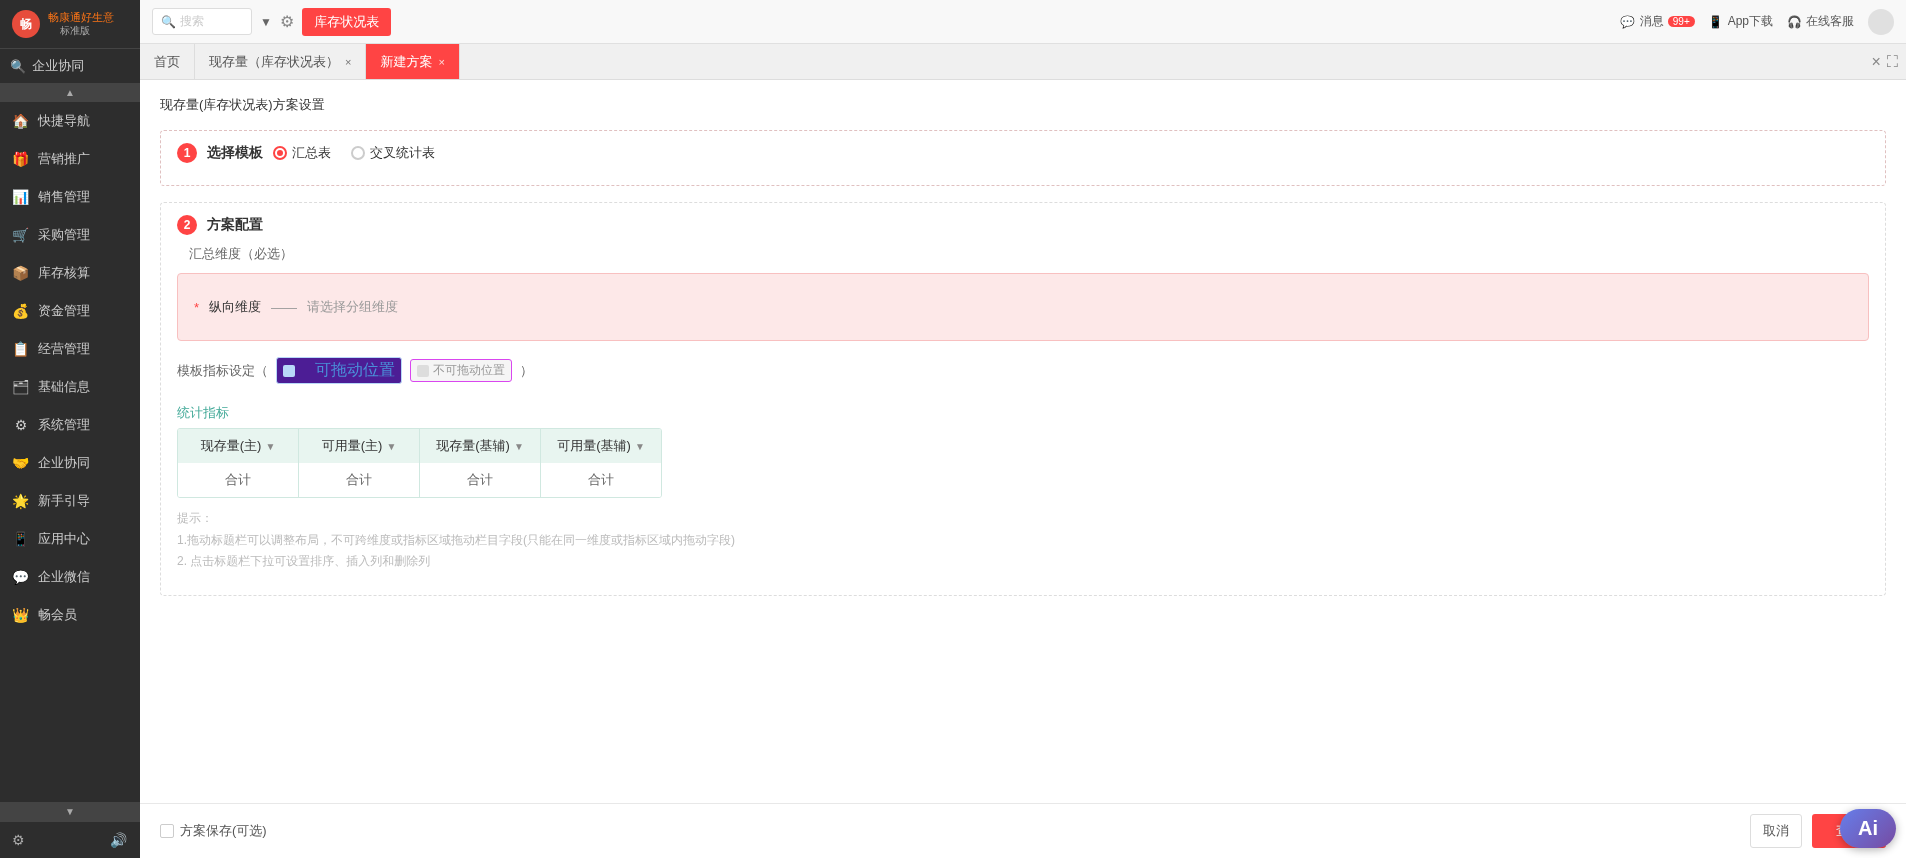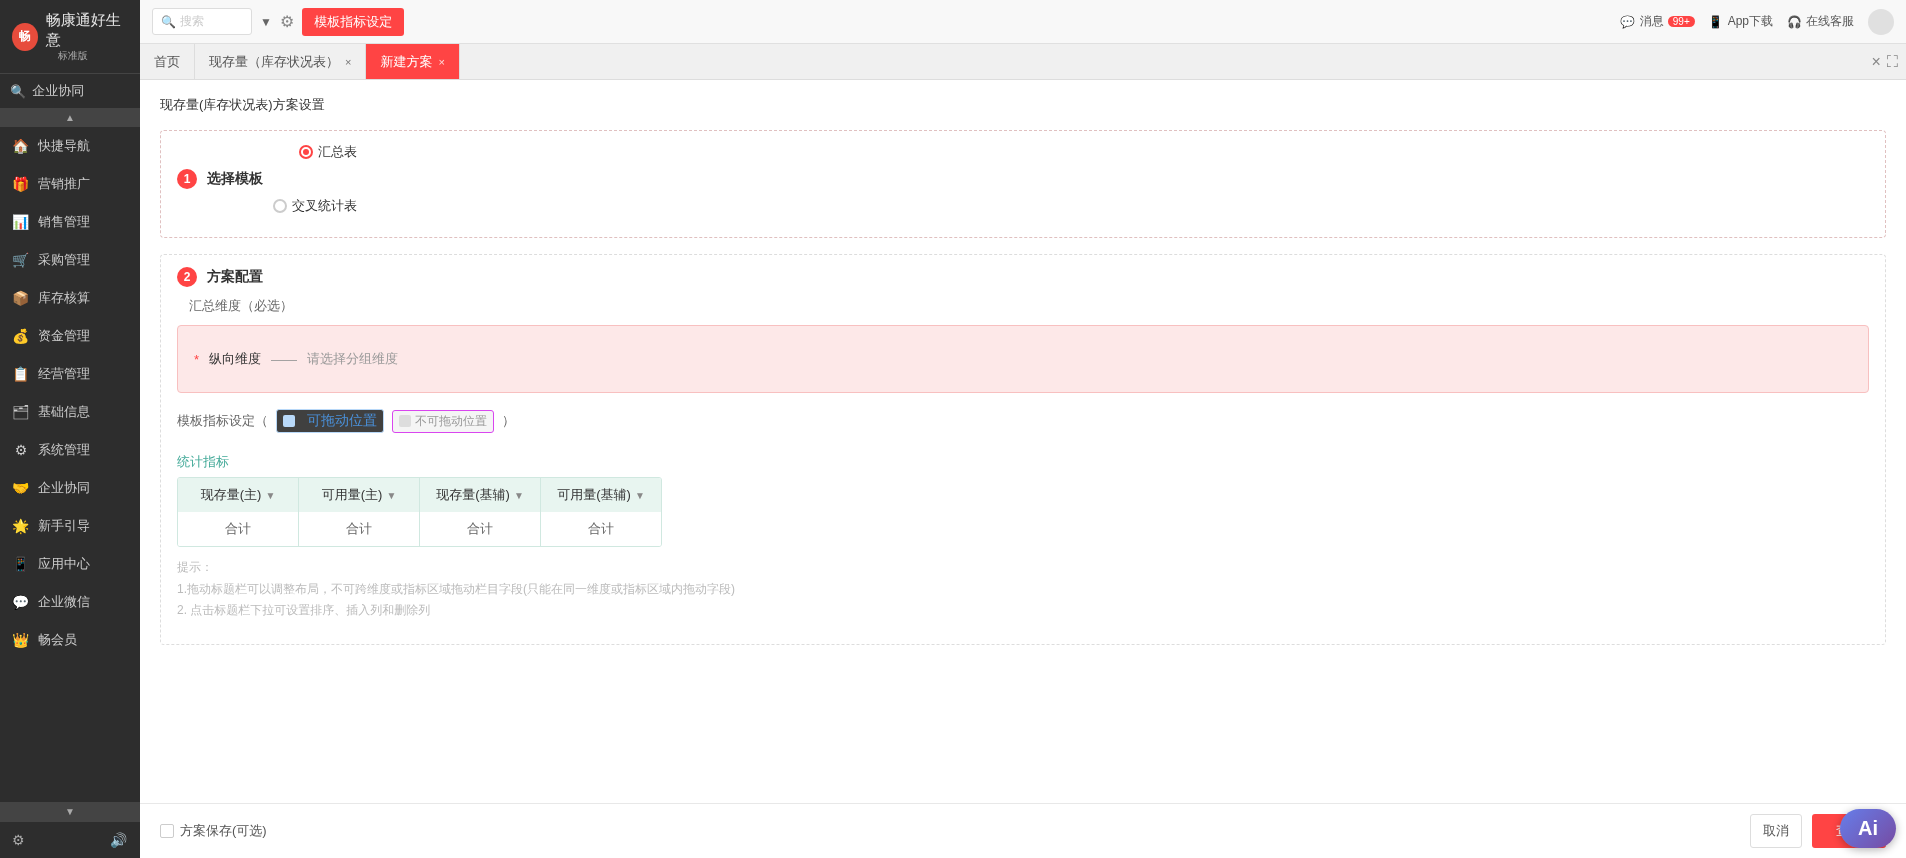--- a/index.html
+++ b/index.html
@@ -22,21 +22,21 @@
       gap: 8px;
       border-bottom: 1px solid #444;
     }
     .sidebar-logo-icon {
       width: 28px; height: 28px;
       background: #e74c3c;
       border-radius: 50%;
       display: flex; align-items: center; justify-content: center;
       color: white; font-size: 12px; font-weight: bold;
     }
-    .sidebar-logo-text { color: #e5e5e5; font-size: 15px; line-height: 1.3; }
+    .sidebar-logo-text { color: #f97316; font-size: 11px; line-height: 1.3; }
     .sidebar-logo-sub { color: #aaa; font-size: 10px; margin-left: 12px; }
     .sidebar-search {
       display: flex; align-items: center; padding: 8px 10px; gap: 6px; cursor: pointer; color: #ccc;
     }
     .sidebar-nav { flex: 1; overflow-y: auto; }
     .sidebar-item {
       display: flex; align-items: center; padding: 10px 12px; gap: 8px; cursor: pointer; color: #ccc; font-size: 13px;
     }
     .sidebar-item-icon { width: 18px; height: 18px; display: flex; align-items: center; justify-content: center; font-size: 14px; }
     .sidebar-footer {
@@ -148,21 +148,21 @@
     .step-badge {
       background: #f44;
       color: #fff;
       border-radius: 50%;
       width: 20px; height: 20px;
       display: flex; align-items: center; justify-content: center;
       font-size: 12px; font-weight: bold; flex-shrink: 0;
     }
     .section-title { font-size: 14px; color: #333; font-weight: bold; }
 
-    .radio-group { display: flex; align-items: flex-end; gap: 36px; flex-direction: column; }
+    .radio-group { display: flex; align-items: center; gap: 20px; }
     .radio-label { display: flex; align-items: center; gap: 5px; cursor: pointer; font-size: 13px; color: #333; }
     .radio-dot {
       width: 14px; height: 14px; border-radius: 50%;
       border: 2px solid #f44;
       display: flex; align-items: center; justify-content: center;
     }
     .radio-dot.checked::after {
       content: '';
       width: 6px; height: 6px;
       background: #f44;
@@ -183,23 +183,23 @@
       margin-bottom: 16px;
       display: flex; align-items: center; gap: 10px;
     }
     .dimension-required { color: #f44; font-size: 13px; }
     .dimension-label { color: #333; font-size: 13px; }
     .dimension-dash { color: #999; }
     .dimension-placeholder { color: #999; font-size: 13px; }
 
     .indicator-label { font-size: 13px; color: #666; margin-bottom: 6px; display: flex; align-items: center; gap: 8px; }
     .indicator-movable {
-      display: inline-flex; align-items: center; gap: 12px;
-      background: #404040; border: 1px solid #b8d8f8;
-      border-radius: 3px; padding: 2px 6px; font-size: 14px; color: #4a90d9;
+      display: inline-flex; align-items: center; gap: 20px;
+      background: #4c1d95; border: 1px solid #b8d8f8;
+      border-radius: 3px; padding: 2px 6px; font-size: 16px; color: #4a90d9;
     }
     .indicator-fixed {
       display: inline-flex; align-items: center; gap: 4px;
       background: #f5f5f5; border: 1px solid #d946ef;
       border-radius: 3px; padding: 2px 6px; font-size: 12px; color: #999;
     }
 
     
     .stats-section { margin-bottom: 10px; margin-top: 20px; }
     .stats-section-title { color: #4a9; font-size: 13px; margin-bottom: 6px; }
@@ -344,21 +344,21 @@
 <div class="main-area">
 
   <div class="topbar">
     <div class="topbar-left">
       <div class="topbar-search-box">
         <span>🔍</span>
         <span style="color:#ccc;">搜索</span>
       </div>
       <button class="topbar-dropdown-btn">▼</button>
       <span class="topbar-gear">⚙</span>
-      <button class="topbar-industry-btn">模板指标设定</button>
+      <button class="topbar-industry-btn">库存状况表</button>
     </div>
     <div class="topbar-right">
       <div class="topbar-right-item">
         <span>💬</span>
         <span>消息</span>
         <span class="badge">99+</span>
       </div>
       <div class="topbar-right-item">
         <span>📱</span>
         <span>App下载</span>

